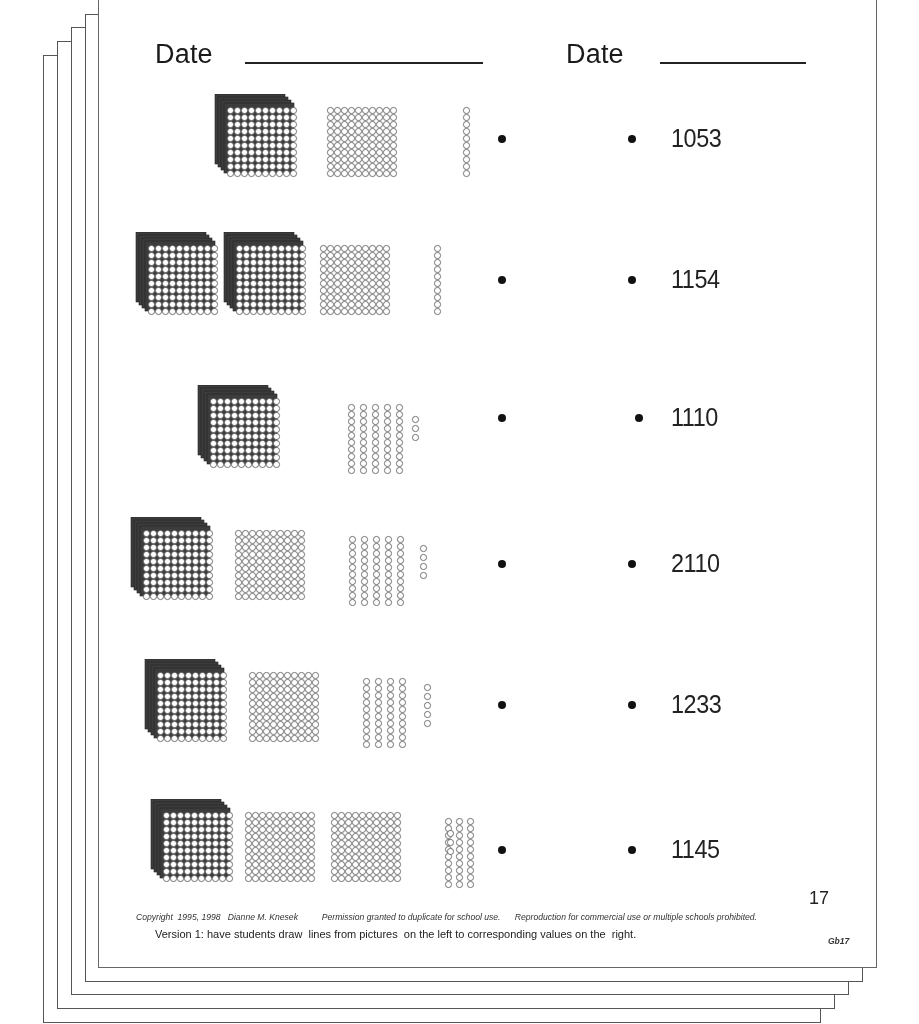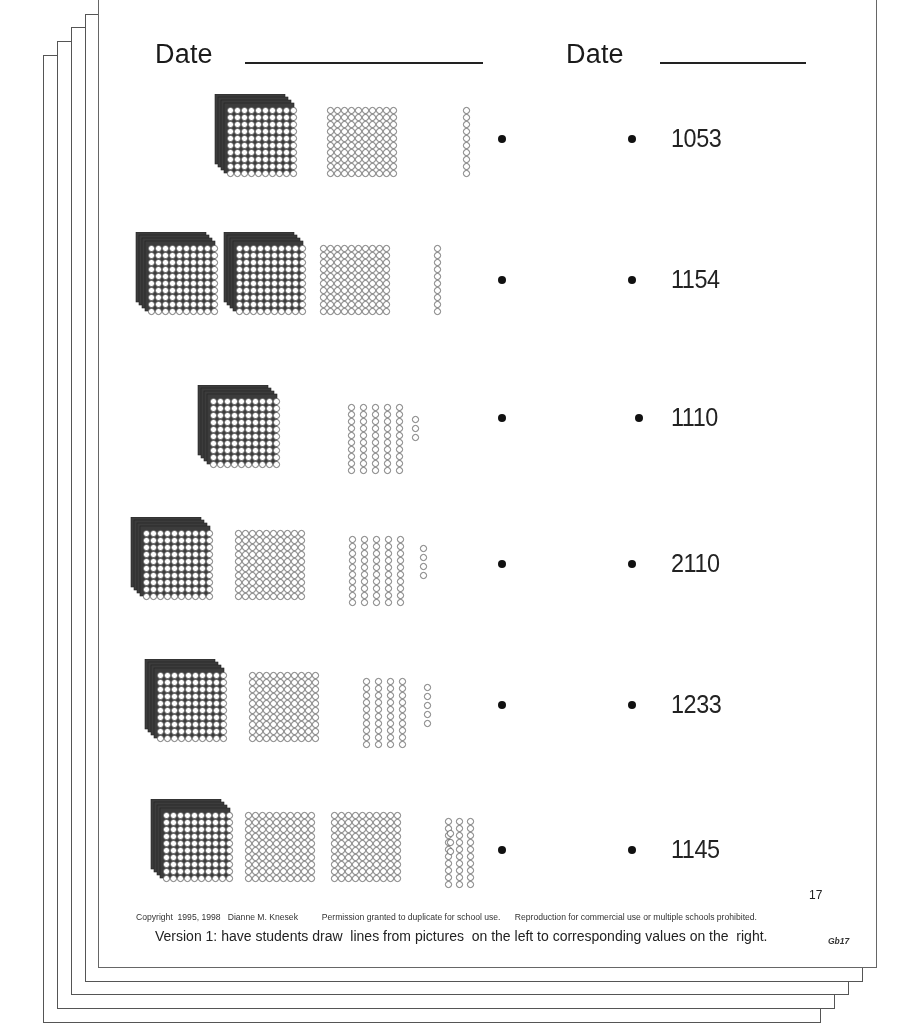--- a/index.html
+++ b/index.html
@@ -5,23 +5,23 @@
   html, body { margin: 0; padding: 0; background: #ffffff; }
   body { width: 919px; height: 1024px; position: relative; overflow: hidden;
          font-family: "Liberation Sans", sans-serif; color: #1a1a1a; }
   .sheet { position: absolute; background: #fff; border: 1.5px solid #555; box-sizing: border-box; }
   .sheet.front { border-color: #666; }
   .hdr-label { position: absolute; font-size: 27px; color: #1a1a1a; letter-spacing: 0.2px; }
   .hdr-line { position: absolute; height: 0; border-top: 2.5px solid #222; }
   .row { position: absolute; left: 0; width: 100%; }
   .dot { position: absolute; width: 8px; height: 8px; border-radius: 50%; background: #111; }
   .num { position: absolute; font-size: 26px; color: #222; letter-spacing: -0.5px; transform: scaleX(0.9); transform-origin: left center; }
-  .page-num { position: absolute; font-size: 12px; color: #222; }
-  .copyright { position: absolute; font-size: 8.6px; color: #333; white-space: pre; }
-  .version { position: absolute; font-size: 14px; color: #222; white-space: pre; }
+  .page-num { position: absolute; font-size: 18px; color: #222; }
+  .copyright { position: absolute; font-size: 8.6px; font-style: italic; color: #333; white-space: pre; }
+  .version { position: absolute; font-size: 11px; color: #222; white-space: pre; }
   .code { position: absolute; font-size: 8.5px; font-weight: bold; font-style: italic; color: #333; }
 </style>
 </head>
 <body>
 
 <div class="sheet" style="left:43px;top:55px;width:778px;height:968px;"></div>
 <div class="sheet" style="left:57px;top:41px;width:778px;height:968px;"></div>
 <div class="sheet" style="left:71px;top:27px;width:778px;height:968px;"></div>
 <div class="sheet" style="left:85px;top:14px;width:778px;height:968px;"></div>
 

